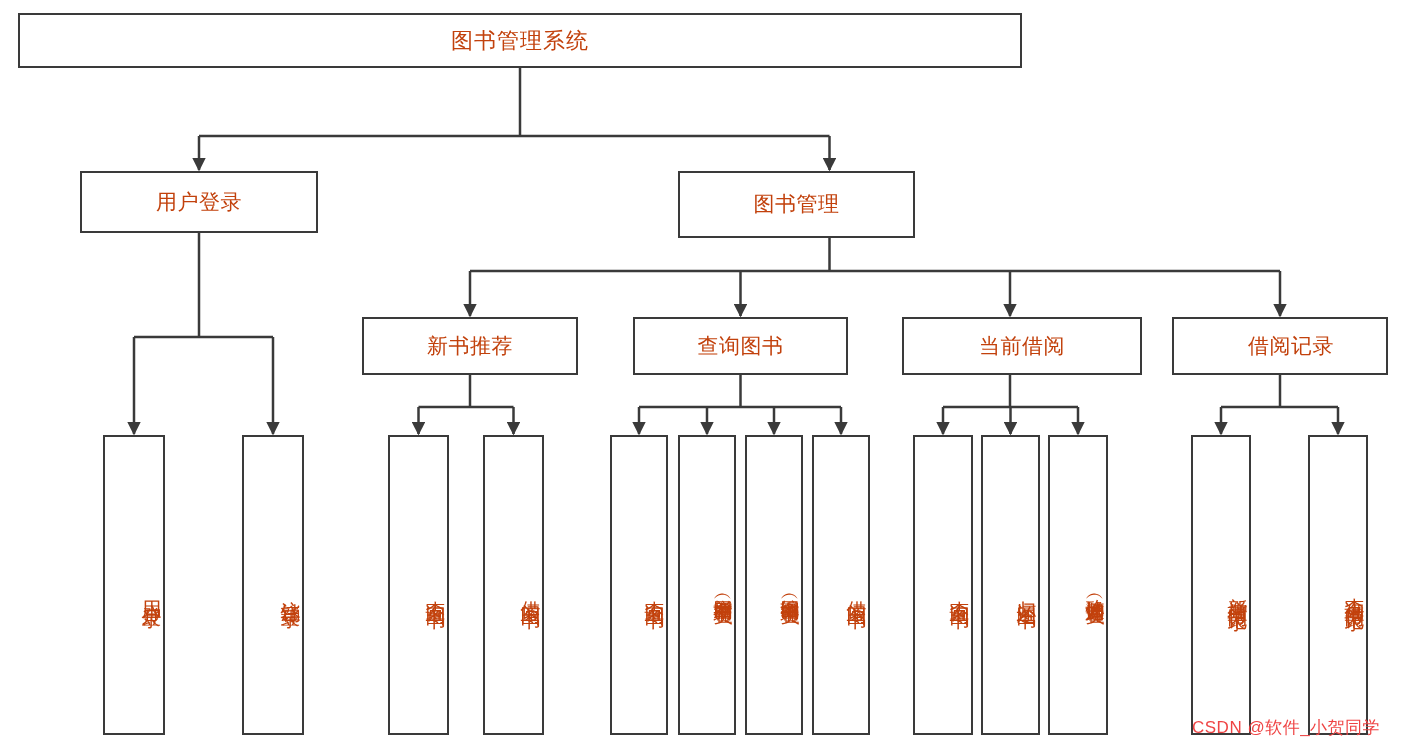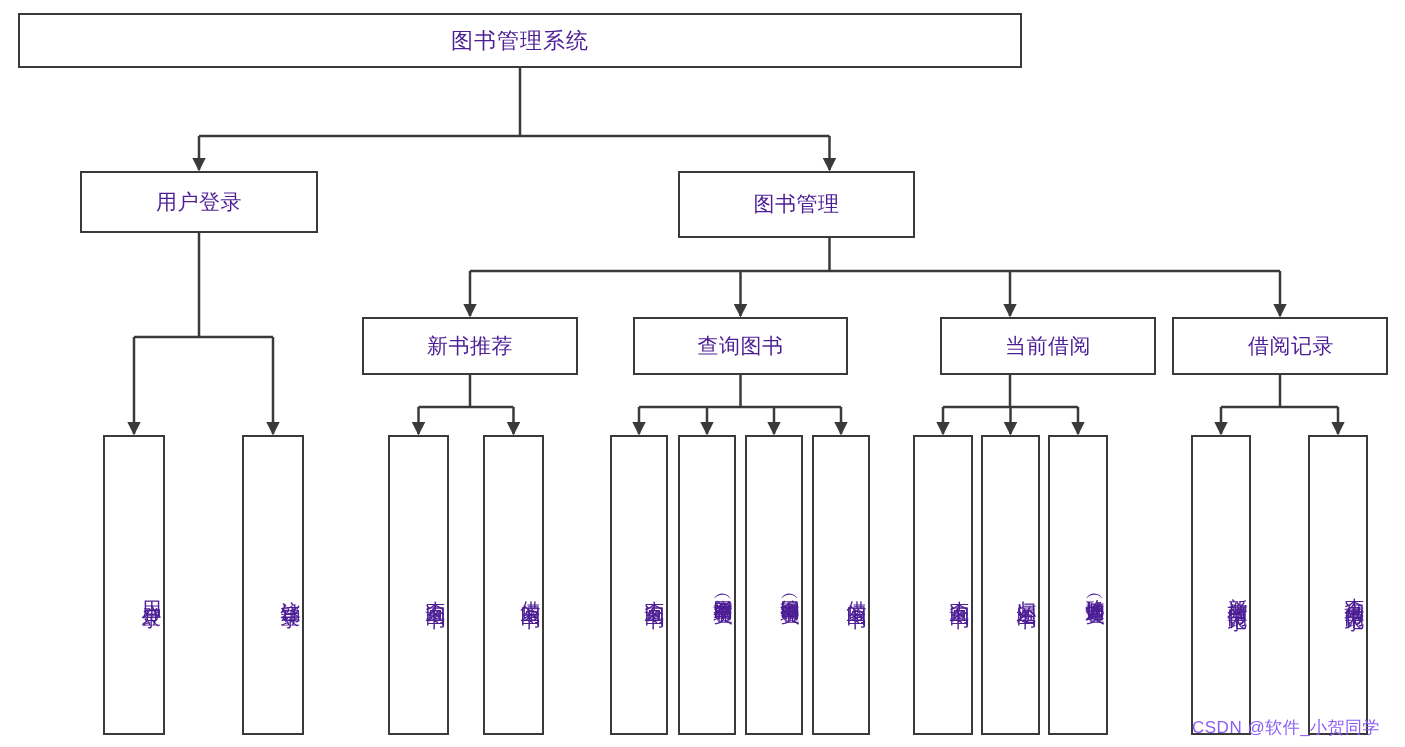--- a/index.html
+++ b/index.html
@@ -24,21 +24,21 @@
     top: 0;
     width: 1405px;
     height: 747px;
     pointer-events: none;
   }
   .node {
     position: absolute;
     box-sizing: border-box;
     border: 2.5px solid #3a3a3a;
     background: #ffffff;
-    color: #4c1d95;
+    color: #c2410c;
     display: flex;
     align-items: center;
     justify-content: center;
     line-height: 1.18;
   }
   .node-h {
     font-size: 21px;
     letter-spacing: 0.5px;
   }
   .node-root {
@@ -57,21 +57,21 @@
     white-space: nowrap;
   }
   .node-v.long {
     font-size: 19px;
     letter-spacing: 1px;
     padding-top: 6px;
   }
   .watermark {
     position: absolute;
     font-size: 17px;
-    color: #8b5cf6;
+    color: #ef4444;
     white-space: nowrap;
     letter-spacing: 0.5px;
   }
 </style>
 </head>
 <body>
 
 <div id="diagram-canvas">
 
   <svg id="edge-layer" viewBox="0 0 1405 747" width="1405" height="747" xmlns="http://www.w3.org/2000/svg">
@@ -127,21 +127,21 @@
   <div class="node node-h" id="n-book-manage" style="left: 678px; top: 171px; width: 237px; height: 67px;">
       <span>图书管理</span>
     </div>
 
   <div class="node node-h" id="n-new-book-rec" style="left: 362px; top: 317px; width: 216px; height: 58px;">
       <span>新书推荐</span>
     </div>
   <div class="node node-h" id="n-book-borrow" style="left: 633px; top: 317px; width: 215px; height: 58px;">
       <span>查询图书</span>
     </div>
-  <div class="node node-h" id="n-current-borrow" style="left: 940px; top: 317px; width: 216px; height: 58px;">
+  <div class="node node-h" id="n-current-borrow" style="left: 902px; top: 317px; width: 240px; height: 58px;">
       <span>当前借阅</span>
     </div>
   <div class="node node-h" id="n-borrow-record" style="left: 1172px; top: 317px; width: 216px; height: 58px; padding-left: 22px;">
       <span>借阅记录</span>
     </div>
 
   <div class="node node-v" id="n-leaf-0" style="left: 103px; top: 435px; width: 62px; height: 300px;">
       <span>用户登录</span>
     </div>
   <div class="node node-v" id="n-leaf-1" style="left: 242px; top: 435px; width: 62px; height: 300px;">

